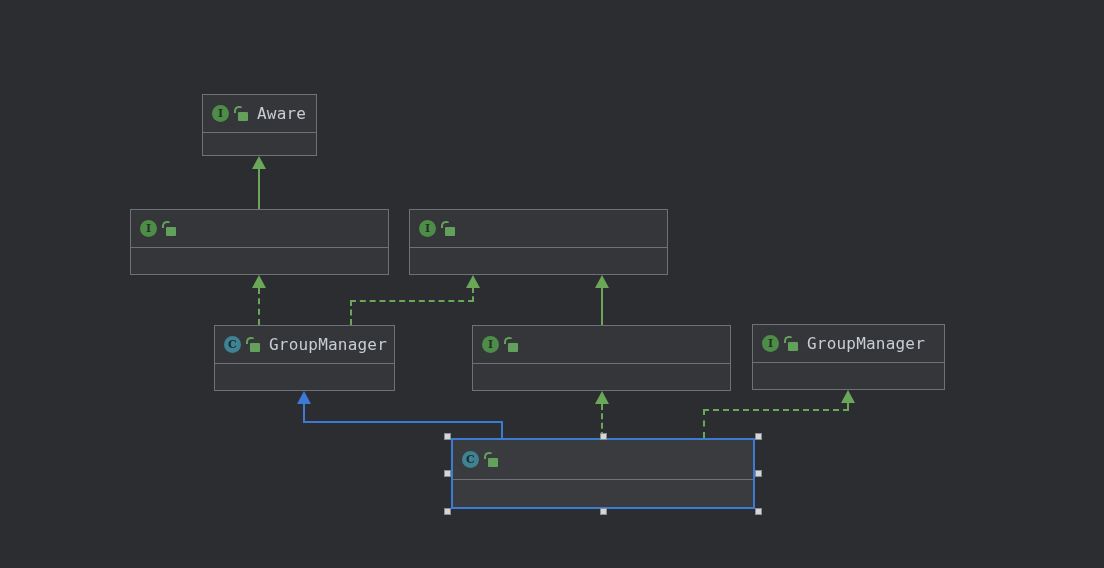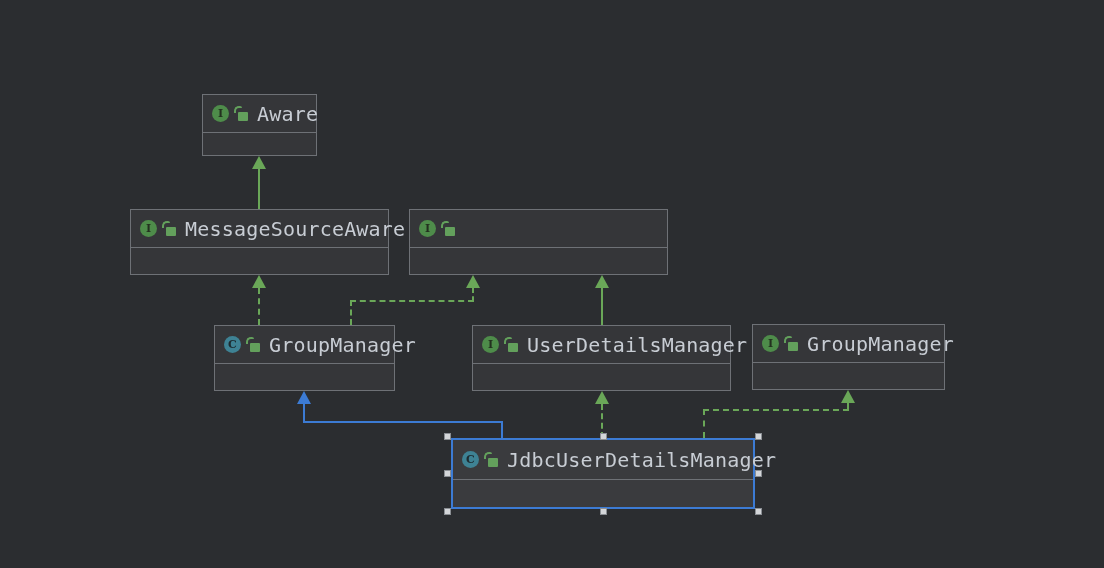--- a/index.html
+++ b/index.html
@@ -36,21 +36,21 @@
     border-bottom: 1px solid #6e7176;
   }
   .uml-node.selected .node-header {
     border-bottom: 1px solid #6e7176;
   }
   .node-body {
     height: 28px;
   }
   .node-title {
     color: #c8cdd4;
-    font-size: 20px;
+    font-size: 16px;
     letter-spacing: 0.2px;
     white-space: nowrap;
   }
 
   
   .icon-stereotype {
     width: 17px;
     height: 17px;
     border-radius: 50%;
     display: inline-flex;
@@ -174,21 +174,20 @@
     <div class="node-body"></div>
   </div>
 
   <div class="uml-node" style="left:130px; top:209px; width:259px; height:66px;">
     <div class="node-header">
       <span class="icon-stereotype icon-interface">I</span>
       <span class="icon-lock">
         <span class="shackle"></span>
           <span class="body"></span>
       </span>
-      <span class="node-title">MessageSourceAware</span>
     </div>
     <div class="node-body"></div>
   </div>
 
   <div class="uml-node" style="left:409px; top:209px; width:259px; height:66px;">
     <div class="node-header">
       <span class="icon-stereotype icon-interface">I</span>
       <span class="icon-lock">
         <span class="shackle"></span>
           <span class="body"></span>
@@ -209,21 +208,20 @@
     <div class="node-body"></div>
   </div>
 
   <div class="uml-node" style="left:472px; top:325px; width:259px; height:66px;">
     <div class="node-header">
       <span class="icon-stereotype icon-interface">I</span>
       <span class="icon-lock">
         <span class="shackle"></span>
           <span class="body"></span>
       </span>
-      <span class="node-title">UserDetailsManager</span>
     </div>
     <div class="node-body"></div>
   </div>
 
   <div class="uml-node" style="left:752px; top:324px; width:193px; height:66px;">
     <div class="node-header">
       <span class="icon-stereotype icon-interface">I</span>
       <span class="icon-lock">
         <span class="shackle"></span>
           <span class="body"></span>
@@ -233,21 +231,20 @@
     <div class="node-body"></div>
   </div>
 
   <div class="uml-node selected" style="left:451px; top:438px; width:304px; height:71px;">
     <div class="node-header" style="height:40px;">
       <span class="icon-stereotype icon-class">C</span>
       <span class="icon-lock">
         <span class="shackle"></span>
           <span class="body"></span>
       </span>
-      <span class="node-title">JdbcUserDetailsManager</span>
     </div>
     <div class="node-body"></div>
   </div>
 
   <div class="handle" style="left:444px; top:433px;"></div>
   <div class="handle" style="left:600px; top:433px;"></div>
   <div class="handle" style="left:755px; top:433px;"></div>
   <div class="handle" style="left:444px; top:470px;"></div>
   <div class="handle" style="left:755px; top:470px;"></div>
   <div class="handle" style="left:444px; top:508px;"></div>

